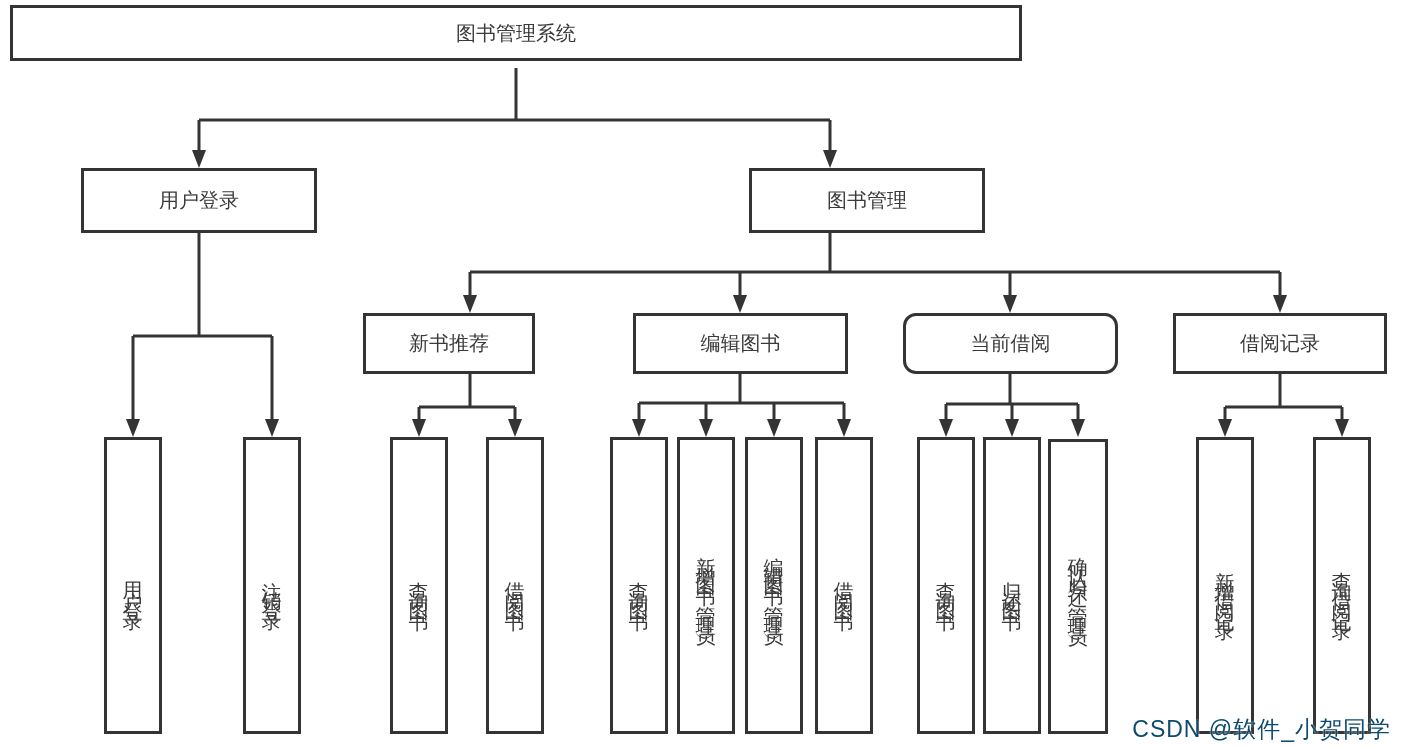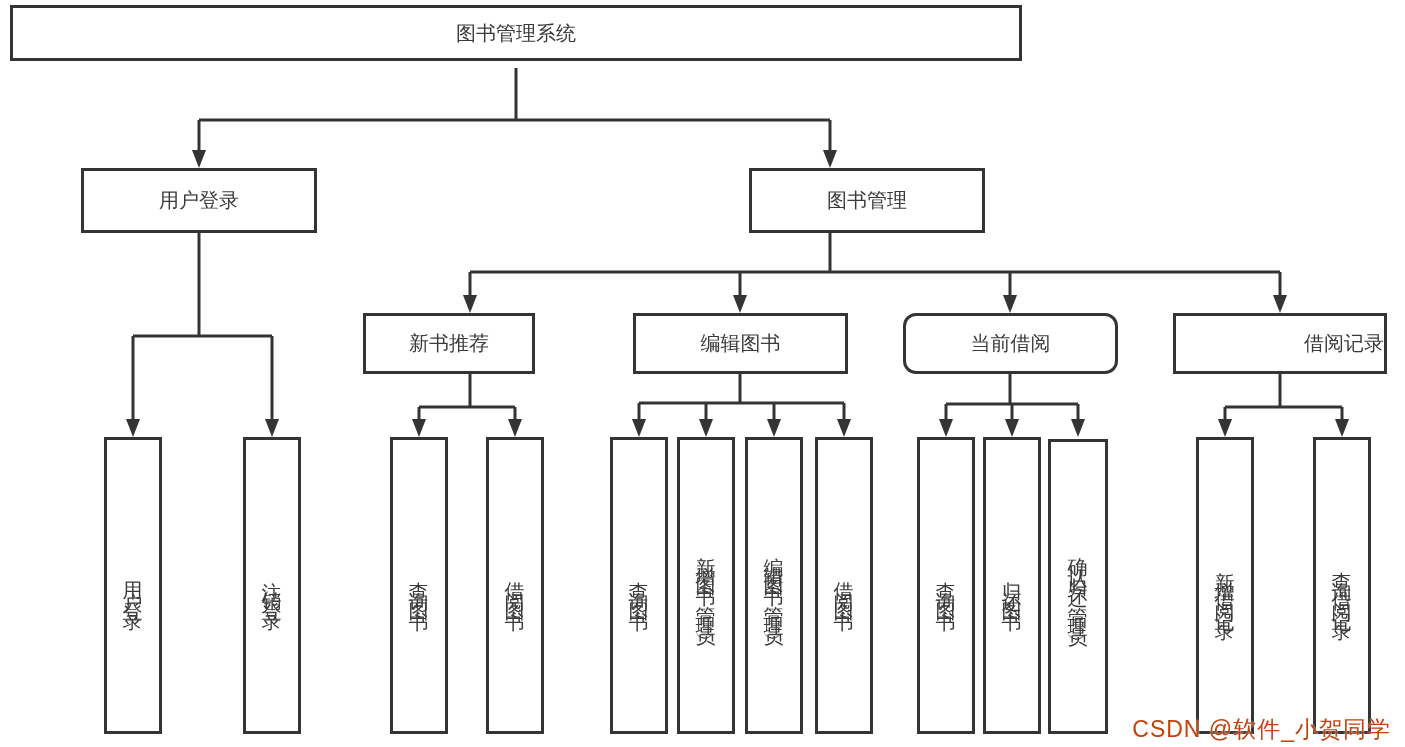--- a/index.html
+++ b/index.html
@@ -41,21 +41,21 @@
   }
   #connectors polygon{
     fill:#343434;
     stroke:none;
   }
   #watermark{
     position:absolute;
     right:14px;
     bottom:2px;
     font-size:23px;
-    color:#c2410c;
+    color:#0c4a6e;
     text-shadow:0 0 2px #ffffff;
     z-index:5;
     letter-spacing:1px;
   }
 </style>
 </head>
 <body>
 
 <div id="stage">
 
@@ -108,21 +108,21 @@
 
   <div class="box" style="left:363px;top:313px;width:172px;height:61px;">
     <span>新书推荐</span>
   </div>
   <div class="box" style="left:633px;top:313px;width:215px;height:61px;">
     <span>编辑图书</span>
   </div>
   <div class="box" style="left:903px;top:313px;width:215px;height:61px;border-radius:13px;">
     <span>当前借阅</span>
   </div>
-  <div class="box" style="left:1173px;top:313px;width:214px;height:61px;justify-content:flex-end;">
+  <div class="box" style="left:1173px;top:313px;width:214px;height:61px;">
     <span>借阅记录</span>
   </div>
 
   <div class="box" style="left:104px;top:437px;width:58px;height:297px;">
     <span class="vlabel">用户登录</span>
   </div>
   <div class="box" style="left:243px;top:437px;width:58px;height:297px;">
     <span class="vlabel">注销登录</span>
   </div>
 

